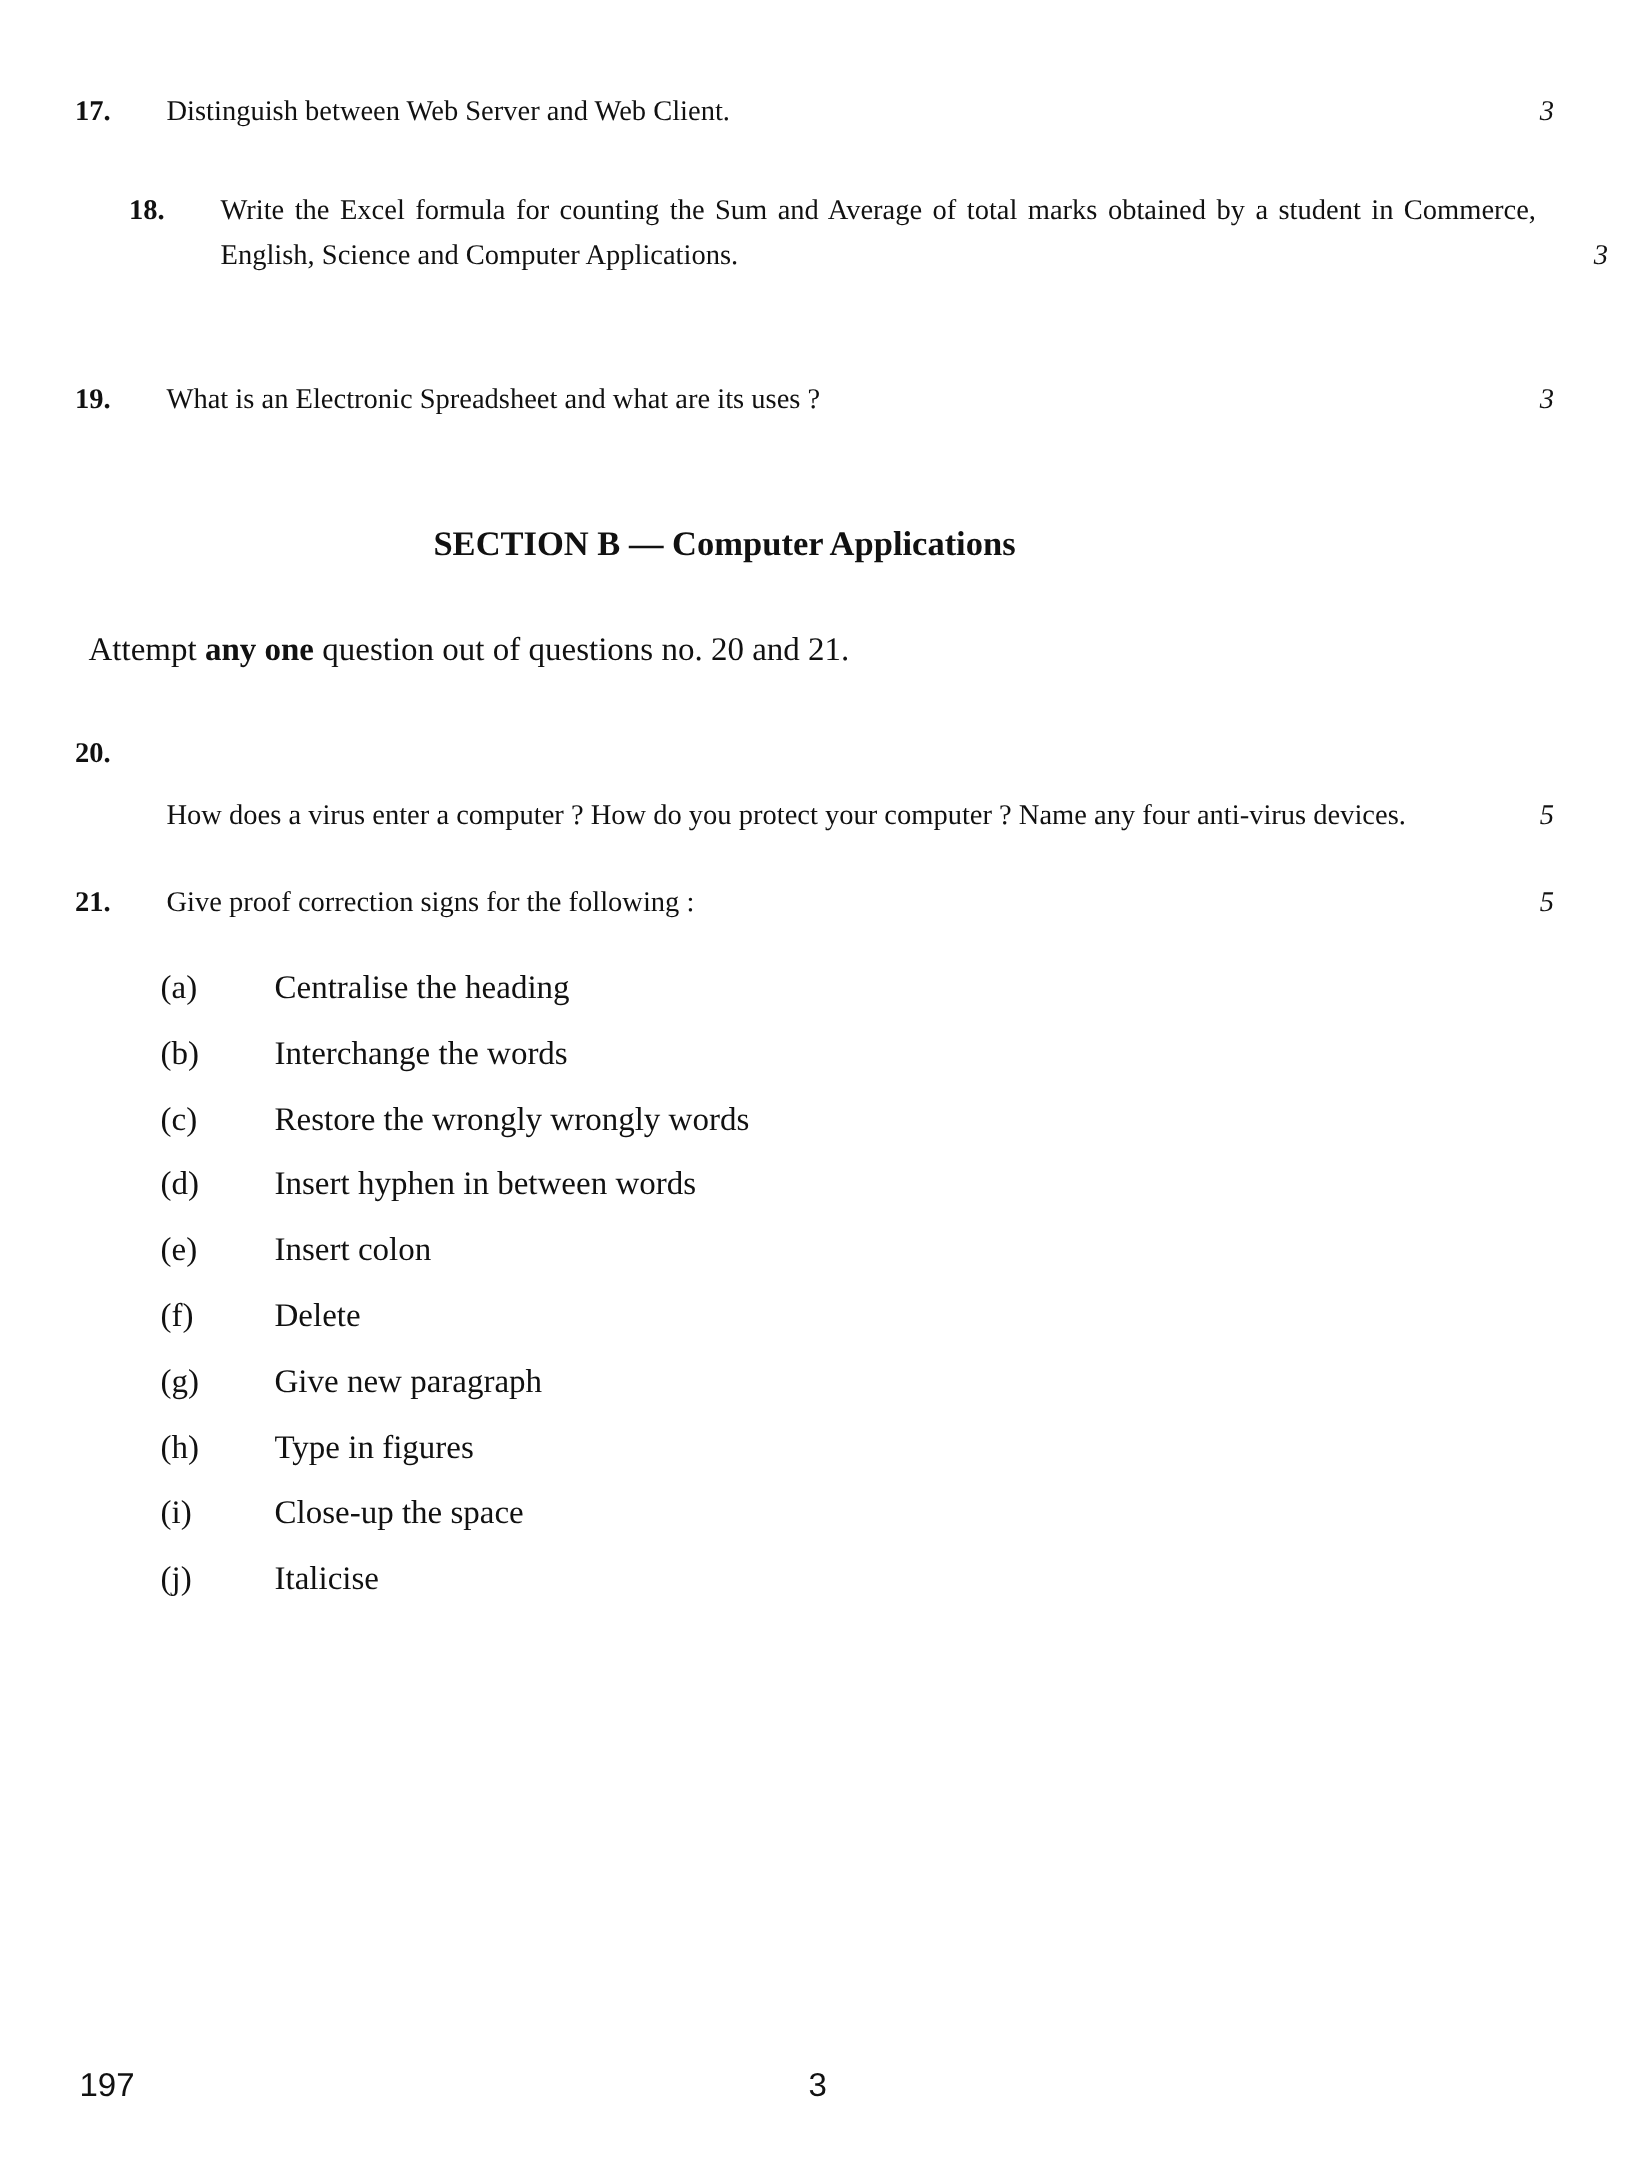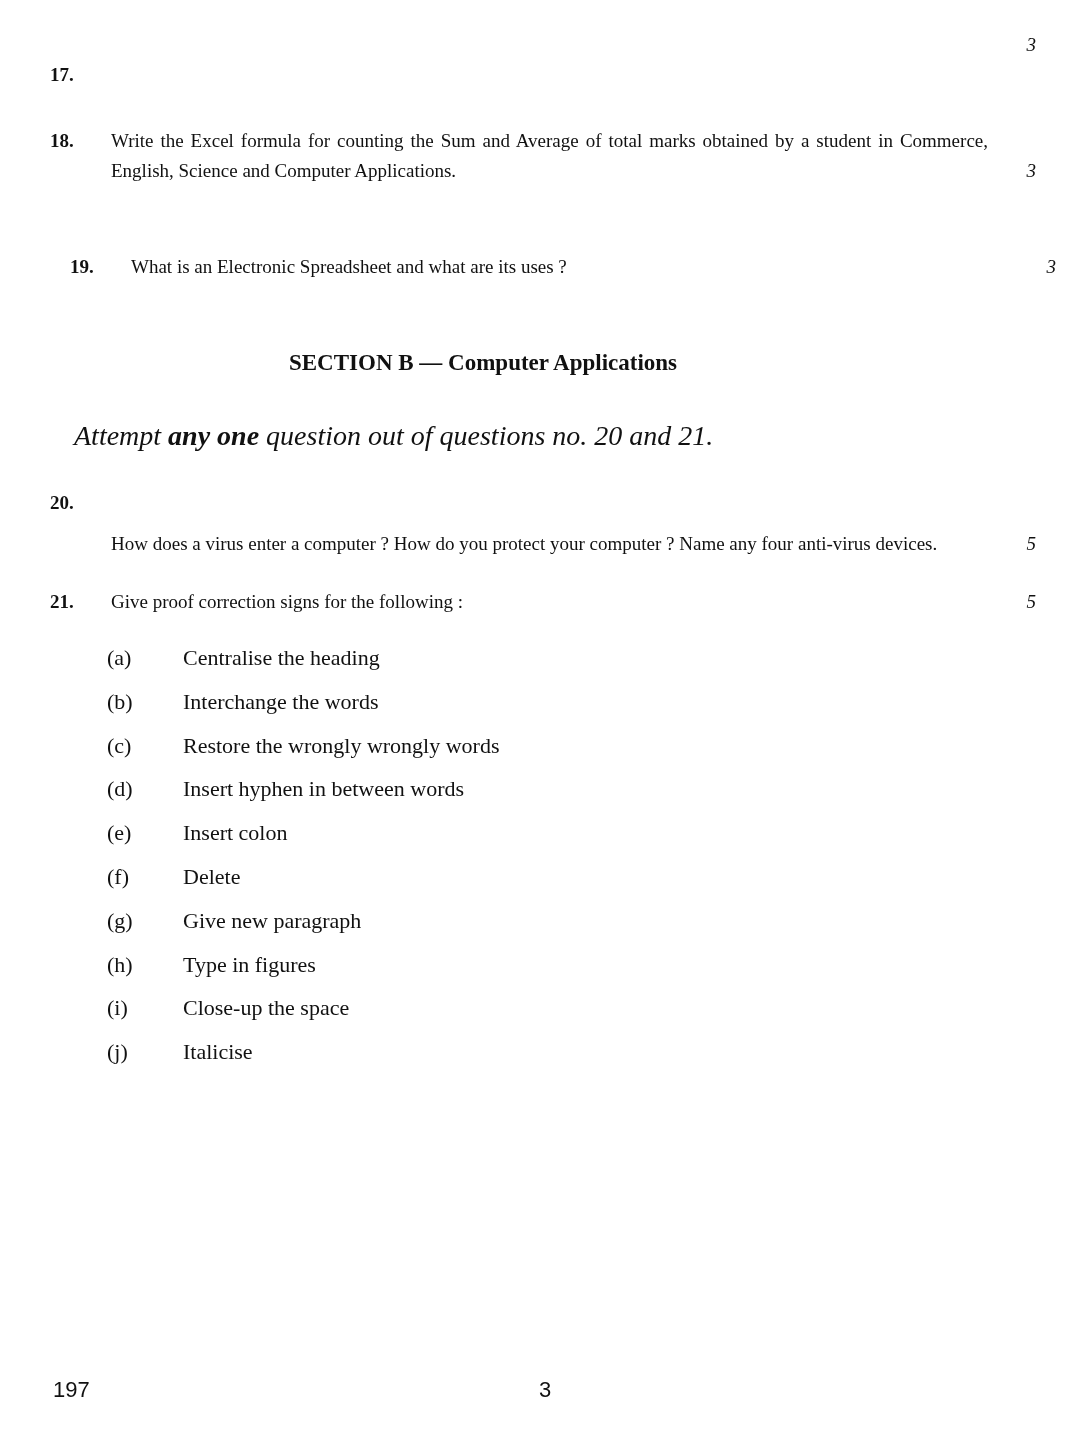--- a/index.html
+++ b/index.html
@@ -23,22 +23,22 @@
   }
   .q .marks {
     position: absolute; right: 0; bottom: 0; font-style: italic;
   }
   .section-title {
     position: absolute; left: 0; width: 966px; top: 350px;
     text-align: center; font-weight: bold; font-size: 23px;
     font-family: "Liberation Serif", serif;
   }
   .instruction {
-    position: absolute; left: 74px; top: 420px; font-style: italic;
-    font-size: 28px; font-family: "Liberation Serif", serif;
+    position: absolute; left: 59px; top: 420px; 
+    font-size: 22px; font-family: "Liberation Serif", serif;
   }
   .instruction b { font-weight: bold; }
   .subitems { position: absolute; left: 107px; top: 643px; }
   .subitem {
     height: 43.8px; font-size: 22px; line-height: 30px;
     font-family: "Liberation Serif", serif; position: relative;
   }
   .subitem .lbl { position: absolute; left: 0; width: 70px; }
   .subitem .txt { position: absolute; left: 76px; white-space: nowrap; }
   .footer-code {
@@ -50,30 +50,31 @@
     font-family: "Liberation Sans", sans-serif; font-size: 22px;
   }
 </style>
 </head>
 <body>
 
 <div class="page">
 
   <div class="q" style="top:60px;">
     <span class="num">17.</span>
+    <div class="text">Distinguish between Web Server and Web Client.</div>
     <span class="marks">3</span>
   </div>
 
-  <div class="q" style="top:126px;">
+  <div class="q" style="top:126px;margin-left:36px;">
     <span class="num">18.</span>
     <div class="text">Write the Excel formula for counting the Sum and Average of total marks obtained by a student in Commerce, English, Science and Computer Applications.</div>
     <span class="marks">3</span>
   </div>
 
-  <div class="q" style="top:252px;margin-left:20px;">
+  <div class="q" style="top:252px;">
     <span class="num">19.</span>
     <div class="text">What is an Electronic Spreadsheet and what are its uses ?</div>
     <span class="marks">3</span>
   </div>
 
   <div class="section-title">SECTION B — Computer Applications</div>
 
   <div class="instruction">
     <span>Attempt </span><b>any one</b><span> question out of questions no. 20 and 21.</span>
   </div>

